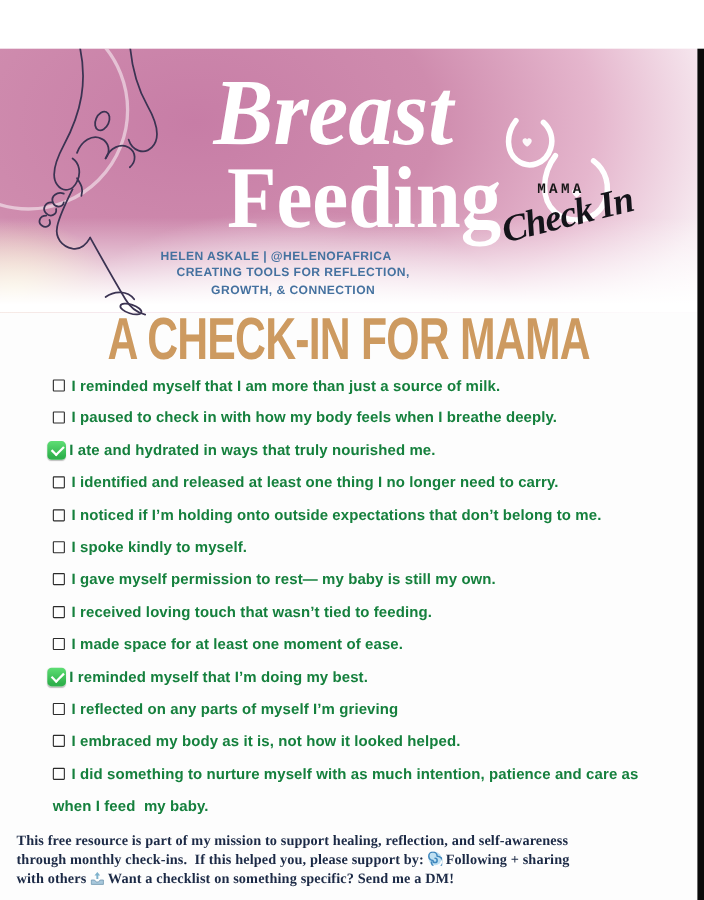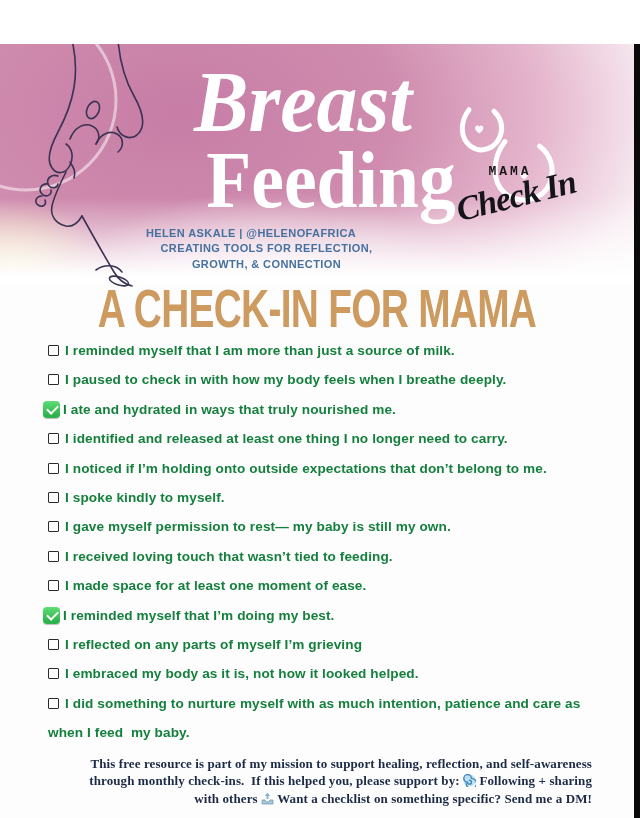--- a/index.html
+++ b/index.html
@@ -87,23 +87,23 @@
     margin-left:-5px;margin-right:3px;vertical-align:-4px;
     position:relative;
   }
   .cb.checked::after{
     content:"";position:absolute;left:3.5px;top:4px;width:9px;height:5px;
     border-left:2.6px solid #fff;border-bottom:2.6px solid #fff;
     transform:rotate(-45deg);
   }
   
   .footer{
-    margin-top:7px;width:592px;text-align:right;
+    margin-top:7px;width:592px;text-align:left;
     font-family:"Liberation Serif", serif;font-weight:700;
-    font-size:13px;line-height:17.6px;color:#1c2a46;letter-spacing:.1px;
+    font-size:13px;line-height:17.6px;color:#1c2a46;letter-spacing:.1px;padding-left:15px;
   }
   .footer .line{white-space:pre;}
   .inline-icon{display:inline-block;width:13px;height:13px;vertical-align:-2px;}
 </style>
 </head>
 <body>
 
 <div class="page">
 
   <div class="header">

